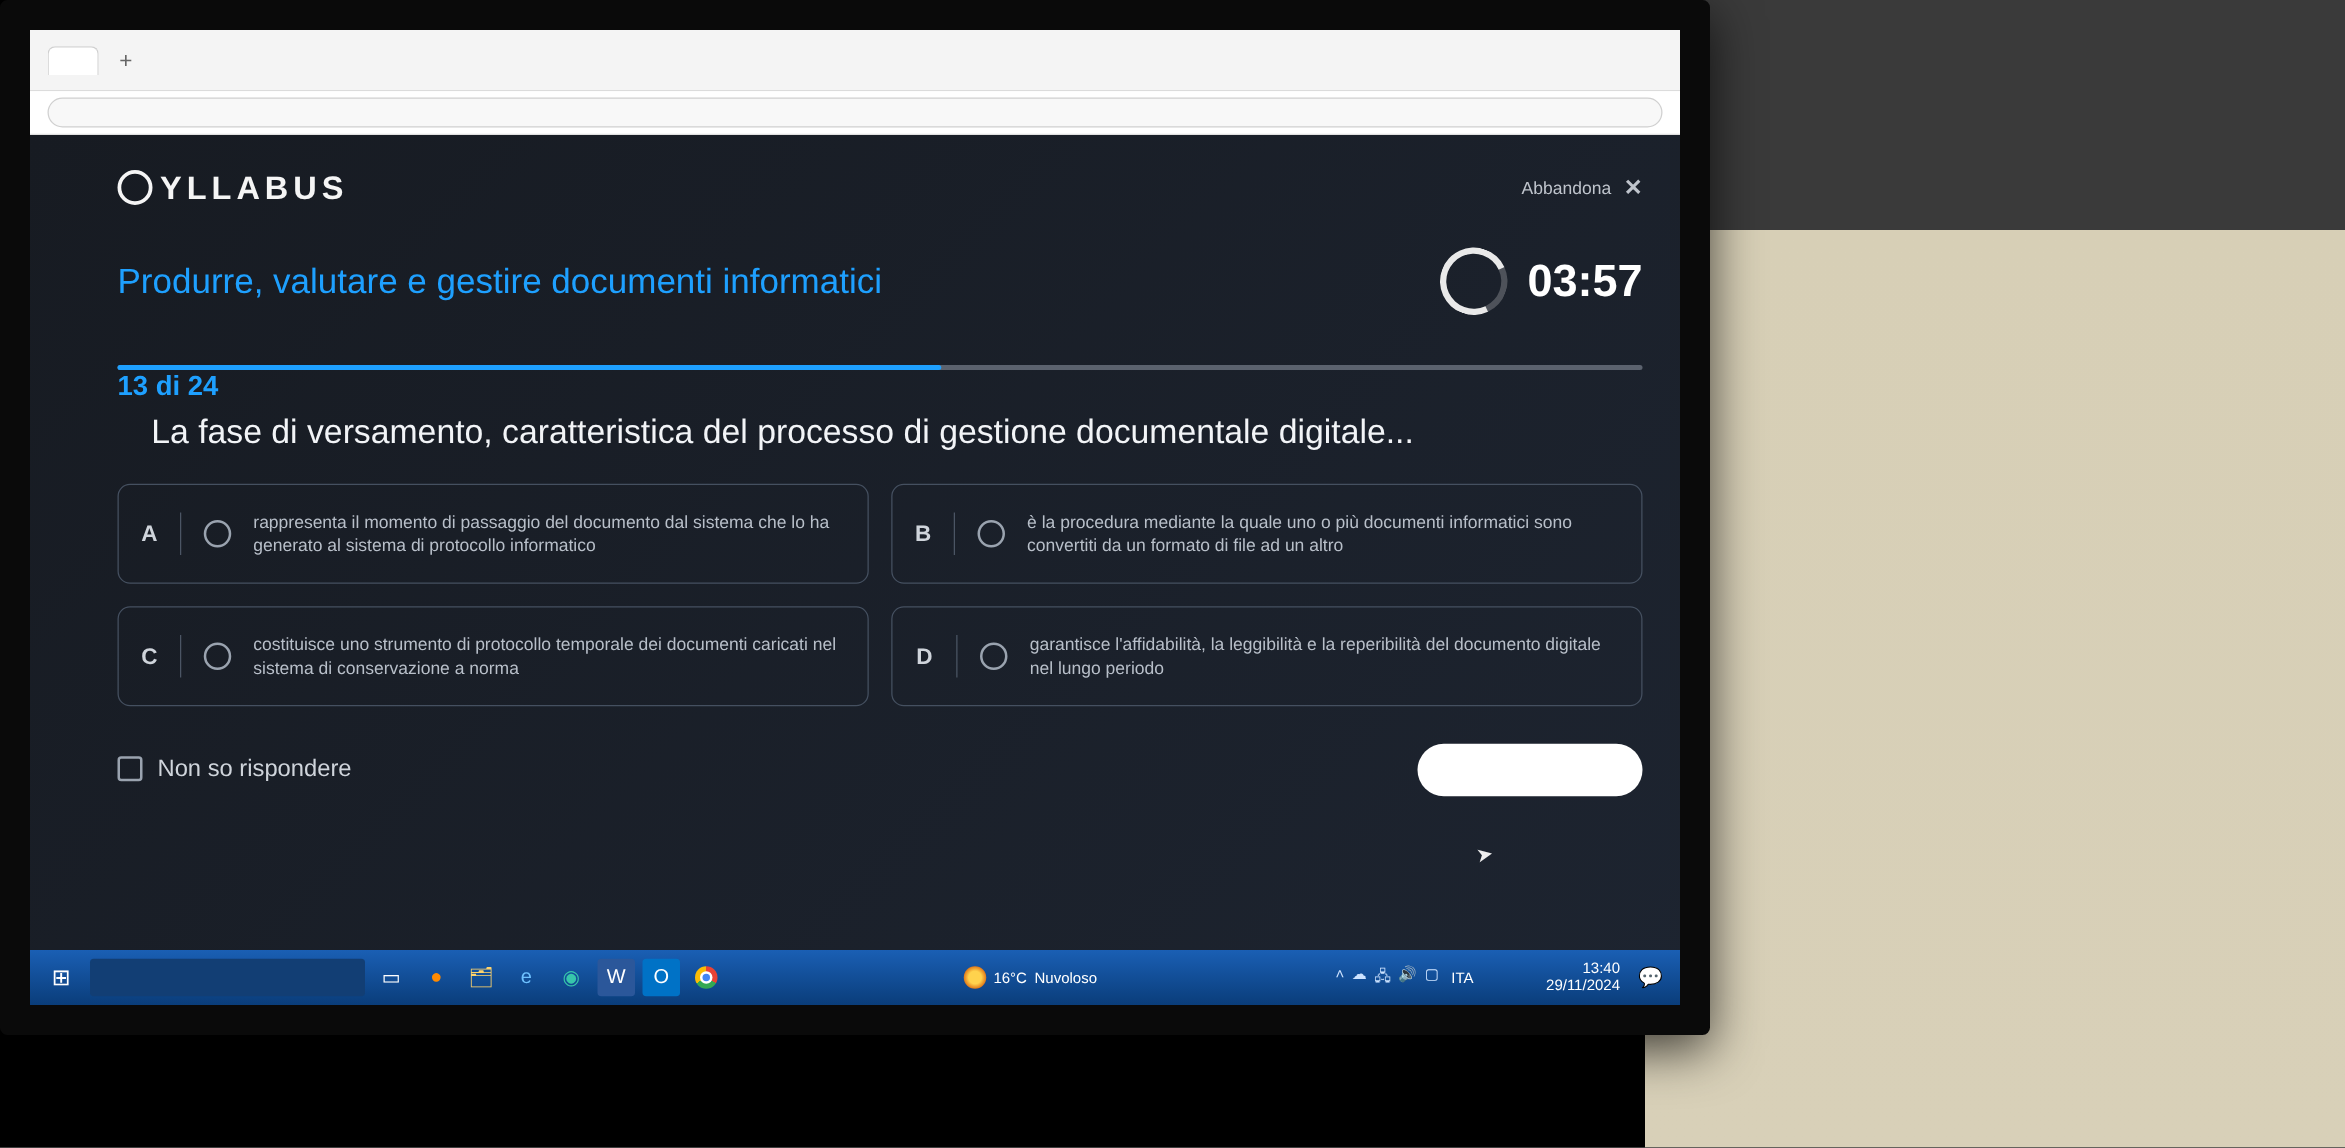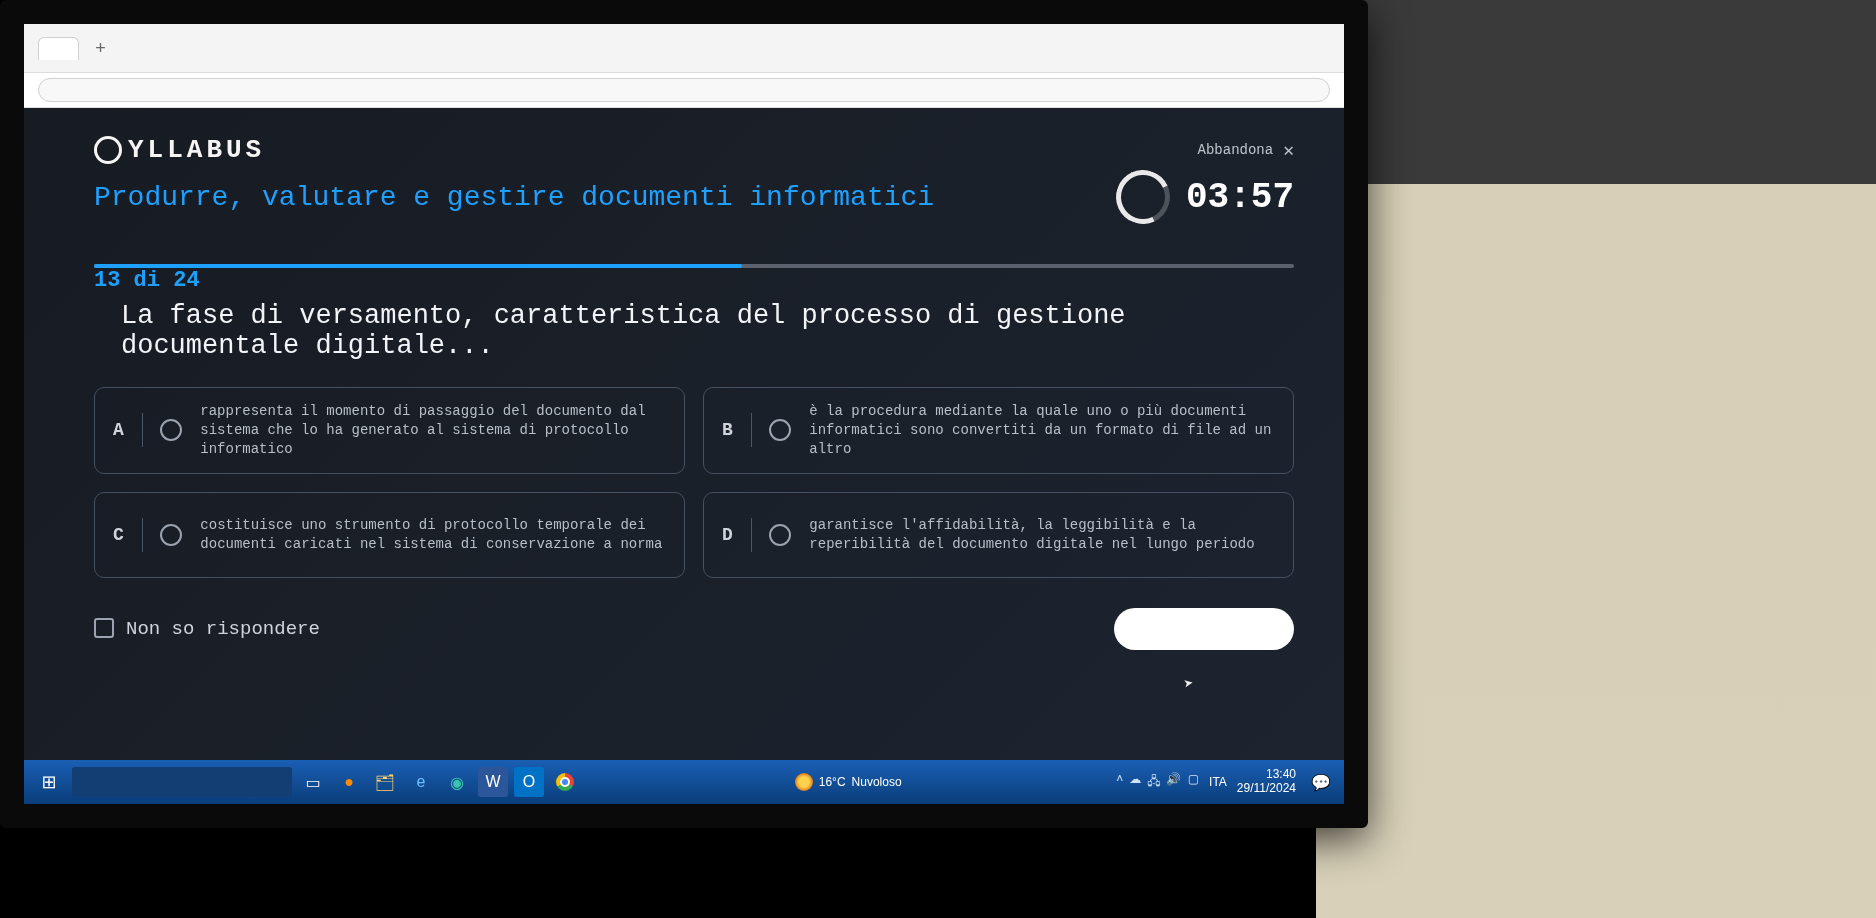--- a/index.html
+++ b/index.html
@@ -81,24 +81,23 @@
     border:1px solid #d0d0d0;
     border-radius:12px;
     background:#f8f8f8;
   }
 
   
   .page {
     flex: 1;
     background: linear-gradient(135deg, #171b22 0%, #1d2430 100%);
     position: relative;
-    padding: 22px 50px 0 70px;
+    padding: 22px 30px 0 70px;
     box-sizing: border-box;
     overflow: hidden;
-    font-family: Liberation Mono, monospace;
   }
   .top-row {
     display: flex;
     justify-content: space-between;
     align-items: center;
     height: 40px;
   }
   .logo {
     font-size: 26px;
     font-weight: 700;
@@ -122,20 +121,21 @@
     align-items: center;
     gap: 10px;
     cursor: pointer;
   }
   .abandon .x { font-size: 18px; font-weight: 700; }
 
   .title-row {
     display: flex;
     justify-content: space-between;
     align-items: center;
+    margin-top: 28px;
   }
   .course-title {
     font-size: 28px;
     font-weight: 500;
     color: #1ea0ff;
   }
   .timer {
     display: flex;
     align-items: center;
     gap: 16px;
@@ -287,20 +287,21 @@
   }
   .weather{display:flex;align-items:center;gap:6px;}
   .weather .sun{
     width:18px;height:18px;border-radius:50%;
     background:radial-gradient(circle,#ffd24d 40%, #e07a1a 70%);
   }
   .tray-icons{ display:flex; gap:6px; font-size:12px; color:#cde3ff;}
   .clock {
     text-align:right;
     line-height:1.15;
+    margin-left:48px;
   }
 </style>
 </head>
 <body>
 
 <div class="desk-right"></div>
 
 <div class="monitor">
   <div class="monitor-inner">
 

